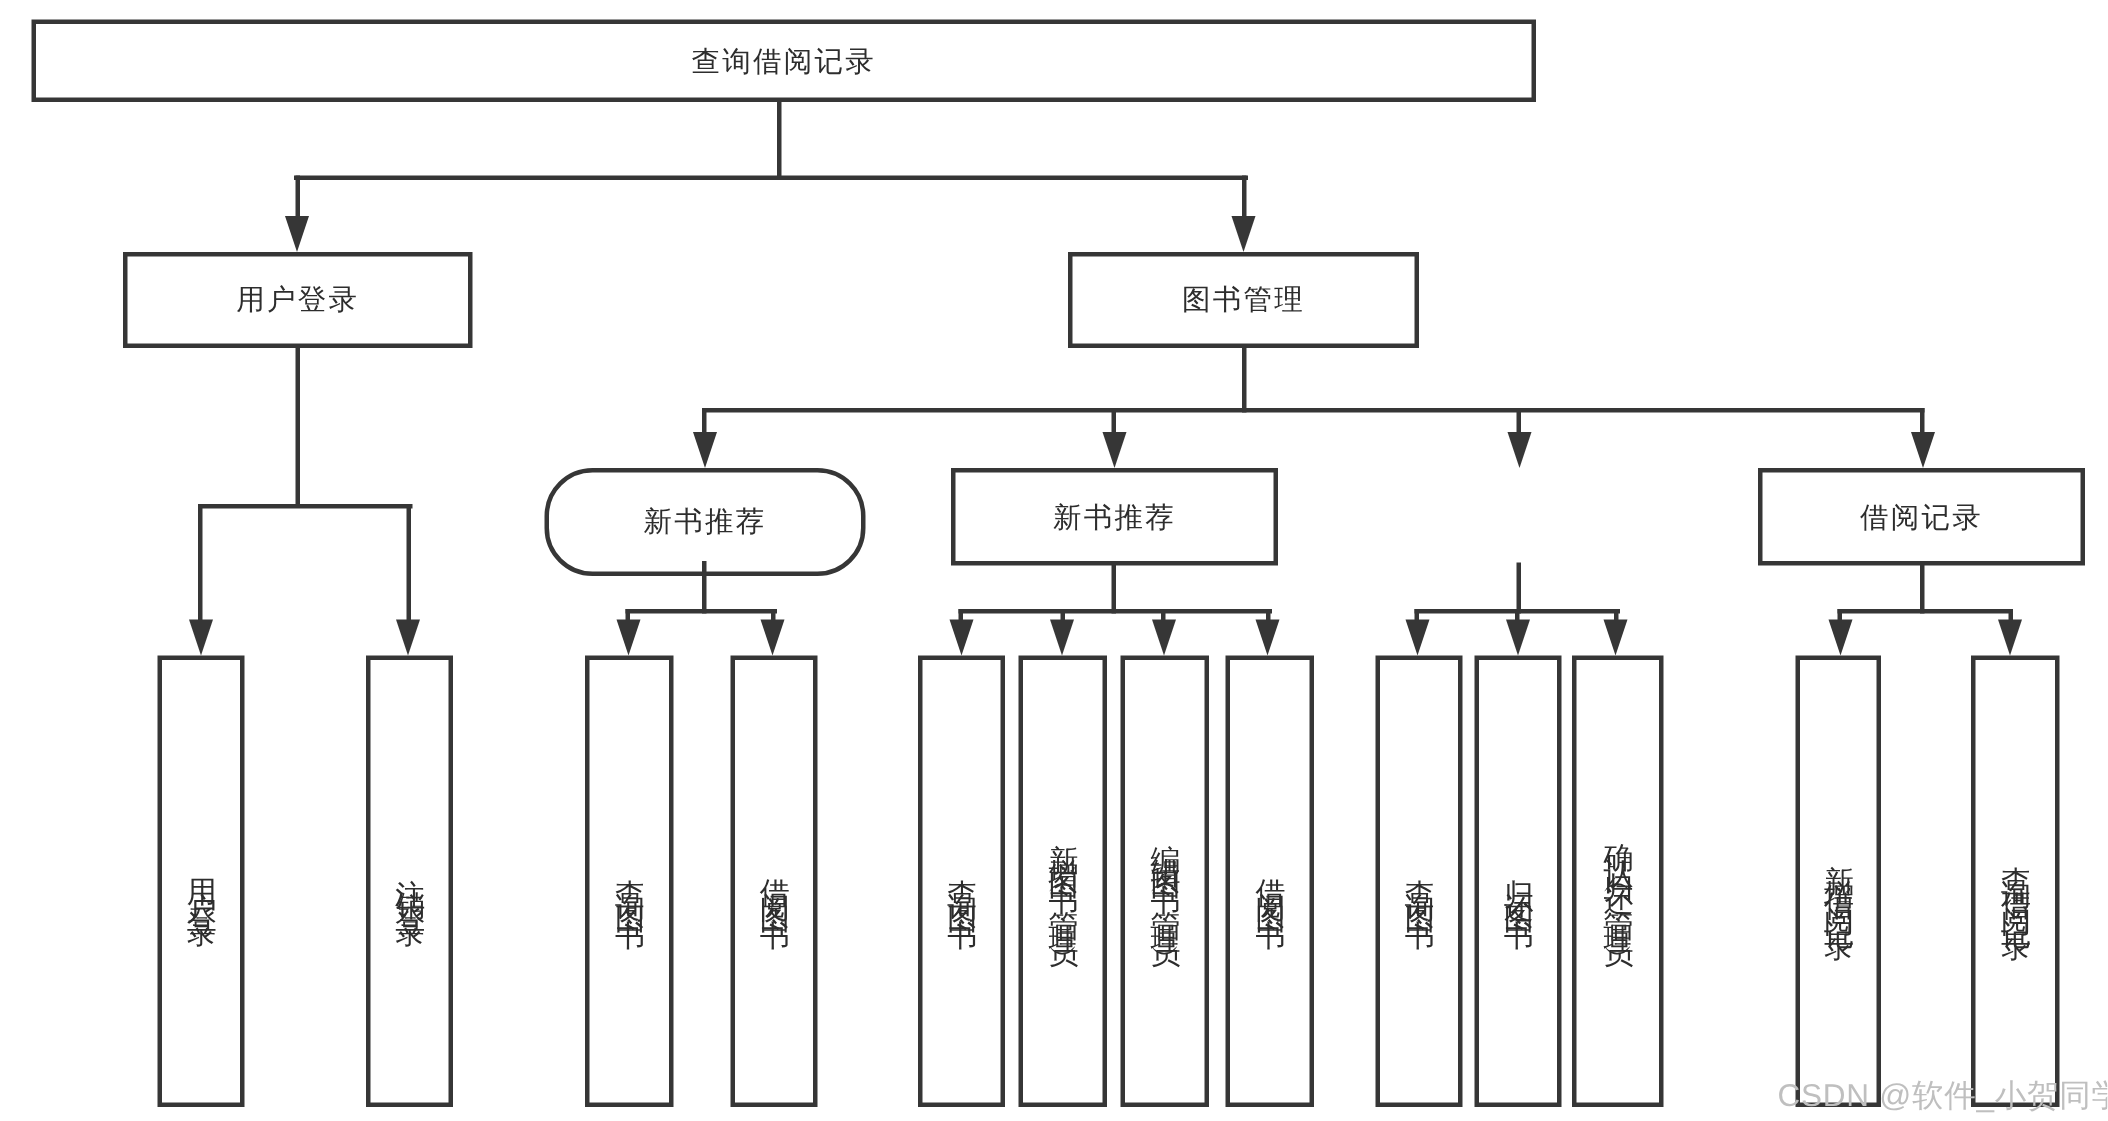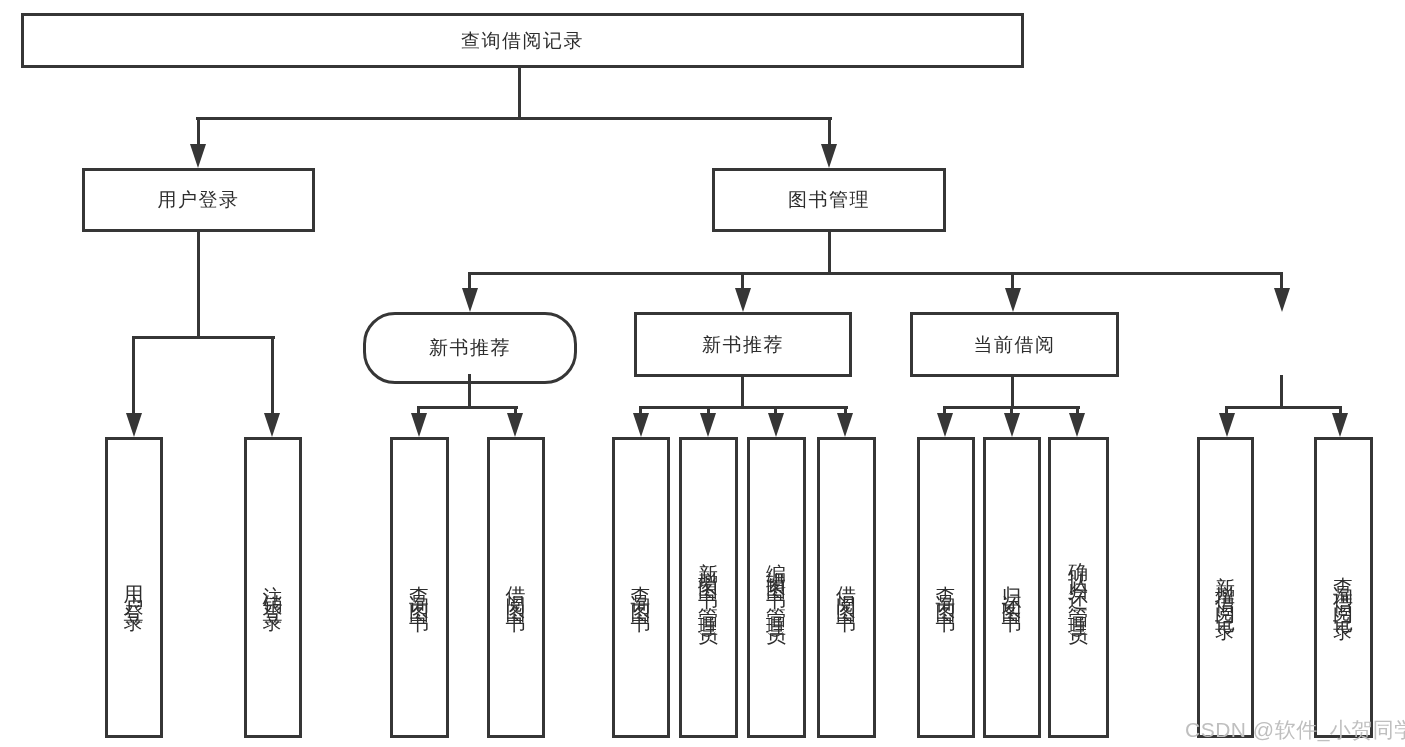--- a/index.html
+++ b/index.html
@@ -67,24 +67,24 @@
   </div>
 
   <div class="node h" style="left:363px; top:312px; width:214px; height:72px;border-radius:32px;">
     <span class="lbl">新书推荐</span>
   </div>
 
   <div class="node h" style="left:634px; top:312px; width:218px; height:65px;">
     <span class="lbl">新书推荐</span>
   </div>
 
-  <div class="node h" style="left:910px; top:312px; width:209px; height:65px;">
-    <span class="lbl">当前借阅</span>
+
+  <div class="node h" style="left:1172px; top:312px; width:218px; height:65px;">
+    <span class="lbl">借阅记录</span>
   </div>
-
 
   <div class="node v" style="left:105px; top:437px; width:58px; height:301px;">
     <span class="lbl">用户登录</span>
   </div>
   <div class="node v" style="left:244px; top:437px; width:58px; height:301px;">
     <span class="lbl">注销登录</span>
   </div>
 
   <div class="node v" style="left:390px; top:437px; width:59px; height:301px;">
     <span class="lbl">查询图书</span>

